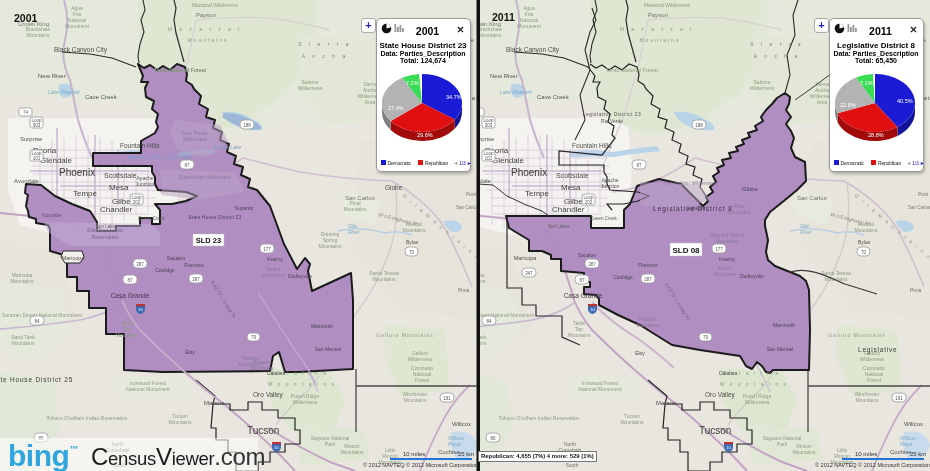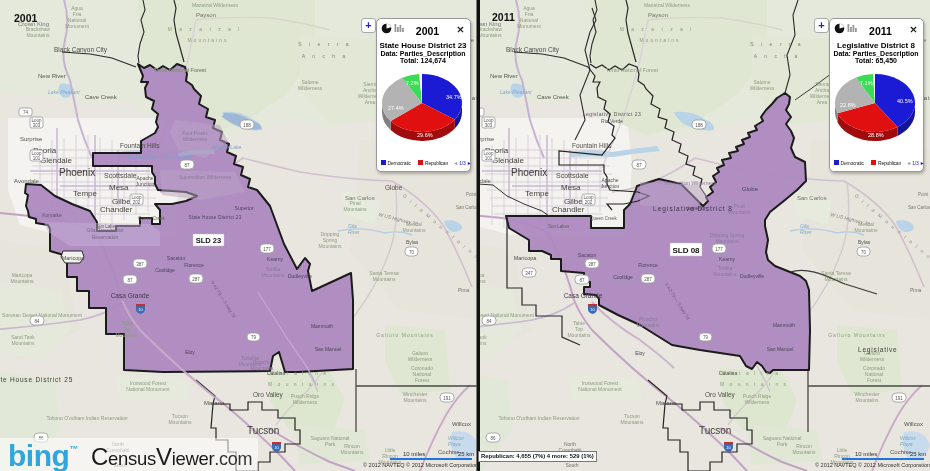--- a/index.html
+++ b/index.html
@@ -564,14 +564,14 @@
 <span style="color:#999;margin-left:4px">◄</span><span style="color:#2222cc"> 1/3 </span><span style="color:#2222cc">►</span>
 </div>
 </div>
 
 <div style="position:absolute;left:478px;top:450.5px;background:#fff;border:1px solid #777;font-size:5.9px;font-weight:bold;color:#111;padding:1.5px 2px;white-space:nowrap">Republican: 4,655 (7%) 4 more: 529 (1%)</div>
 
 <div style="position:absolute;left:0;top:438px;width:258px;height:33px;background:rgba(255,255,255,0.55)"></div>
 
 <div style="position:absolute;left:8px;top:439px;color:#31a5de;font-size:30px;font-weight:bold;letter-spacing:-0.5px">bing<span style="font-size:9px;vertical-align:14px">™</span></div>
 
-<div style="position:absolute;left:91px;top:443px;color:#1a1a1a;font-size:18.5px;letter-spacing:-0.3px"><span style="font-size:24px">C</span>ensus<span style="font-size:24px">V</span>iewer<span style="font-size:18px;color:#333">.com</span></div>
+<div style="position:absolute;left:91px;top:443px;color:#1a1a1a;font-size:18.5px;letter-spacing:-0.3px"><span style="font-size:24px">C</span>ensus<span style="font-size:24px">V</span>iewer<span style="font-size:24px;color:#333">.com</span></div>
 </div>
 
 </body></html>

